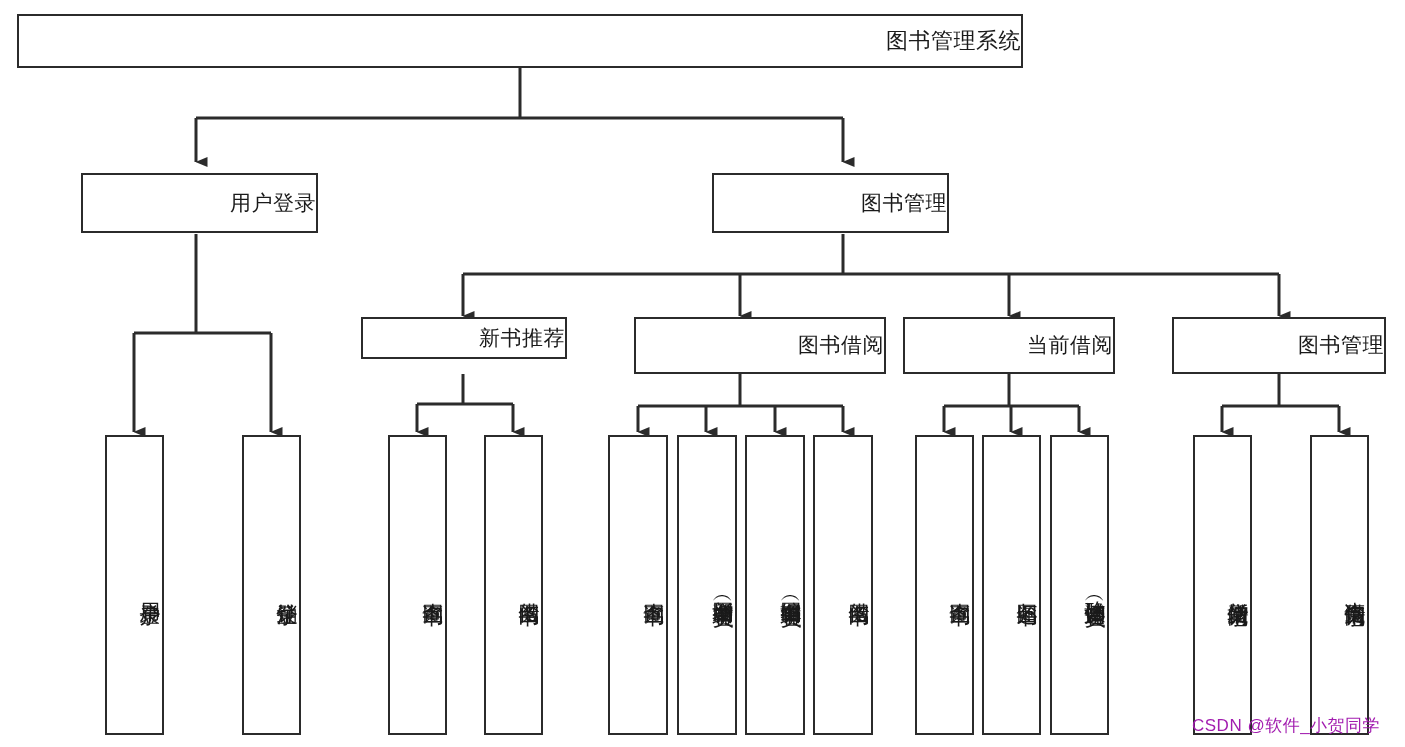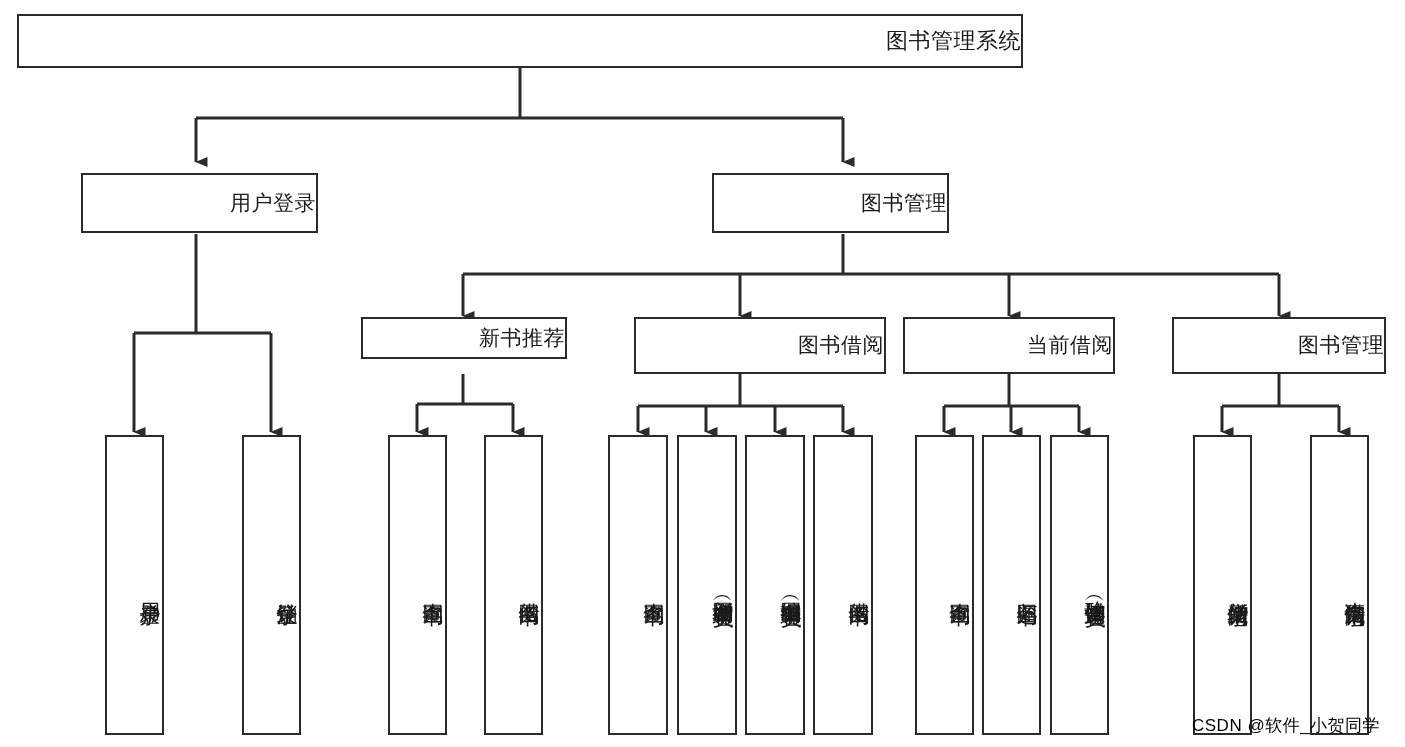--- a/index.html
+++ b/index.html
@@ -54,21 +54,21 @@
   }
   .node-v .vtext {
     writing-mode: vertical-rl;
     text-orientation: upright;
     display: block;
     white-space: nowrap;
   }
   .watermark {
     position: absolute;
     font-size: 17px;
-    color: #000000;
+    color: #a21caf;
     white-space: nowrap;
     letter-spacing: 0.5px;
     pointer-events: none;
   }
 </style>
 </head>
 <body>
 
 <div id="canvas">
 

